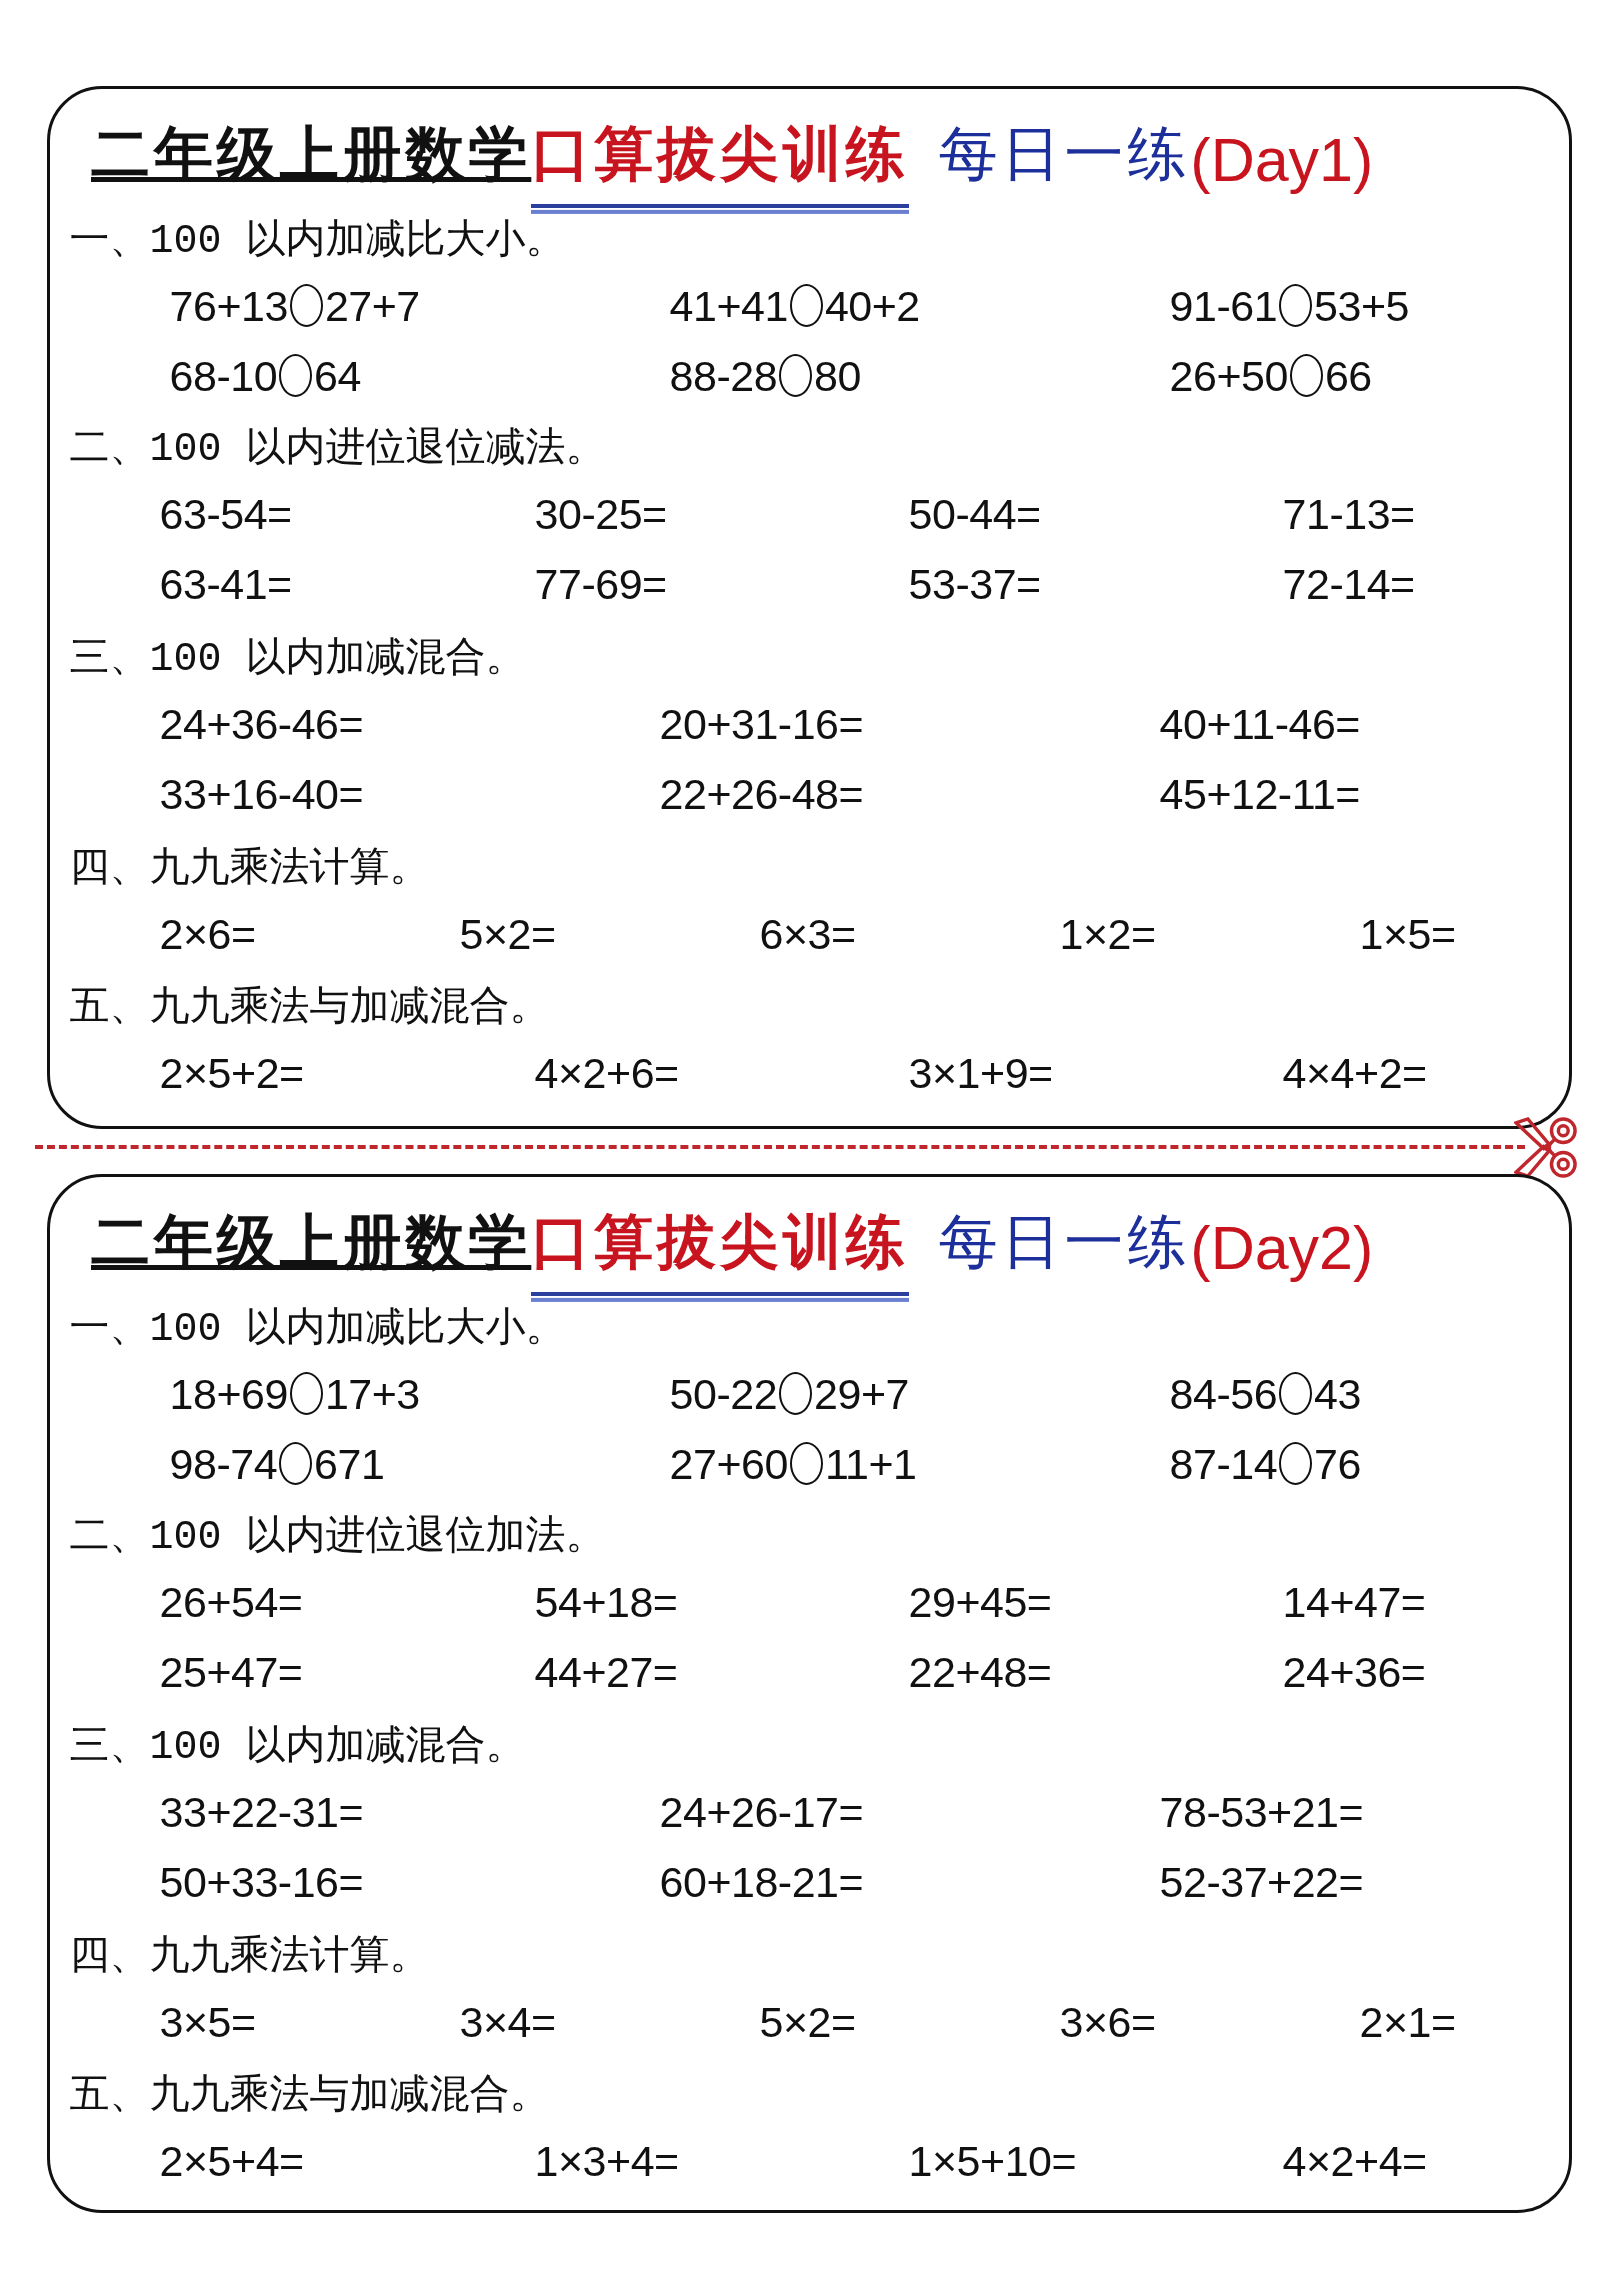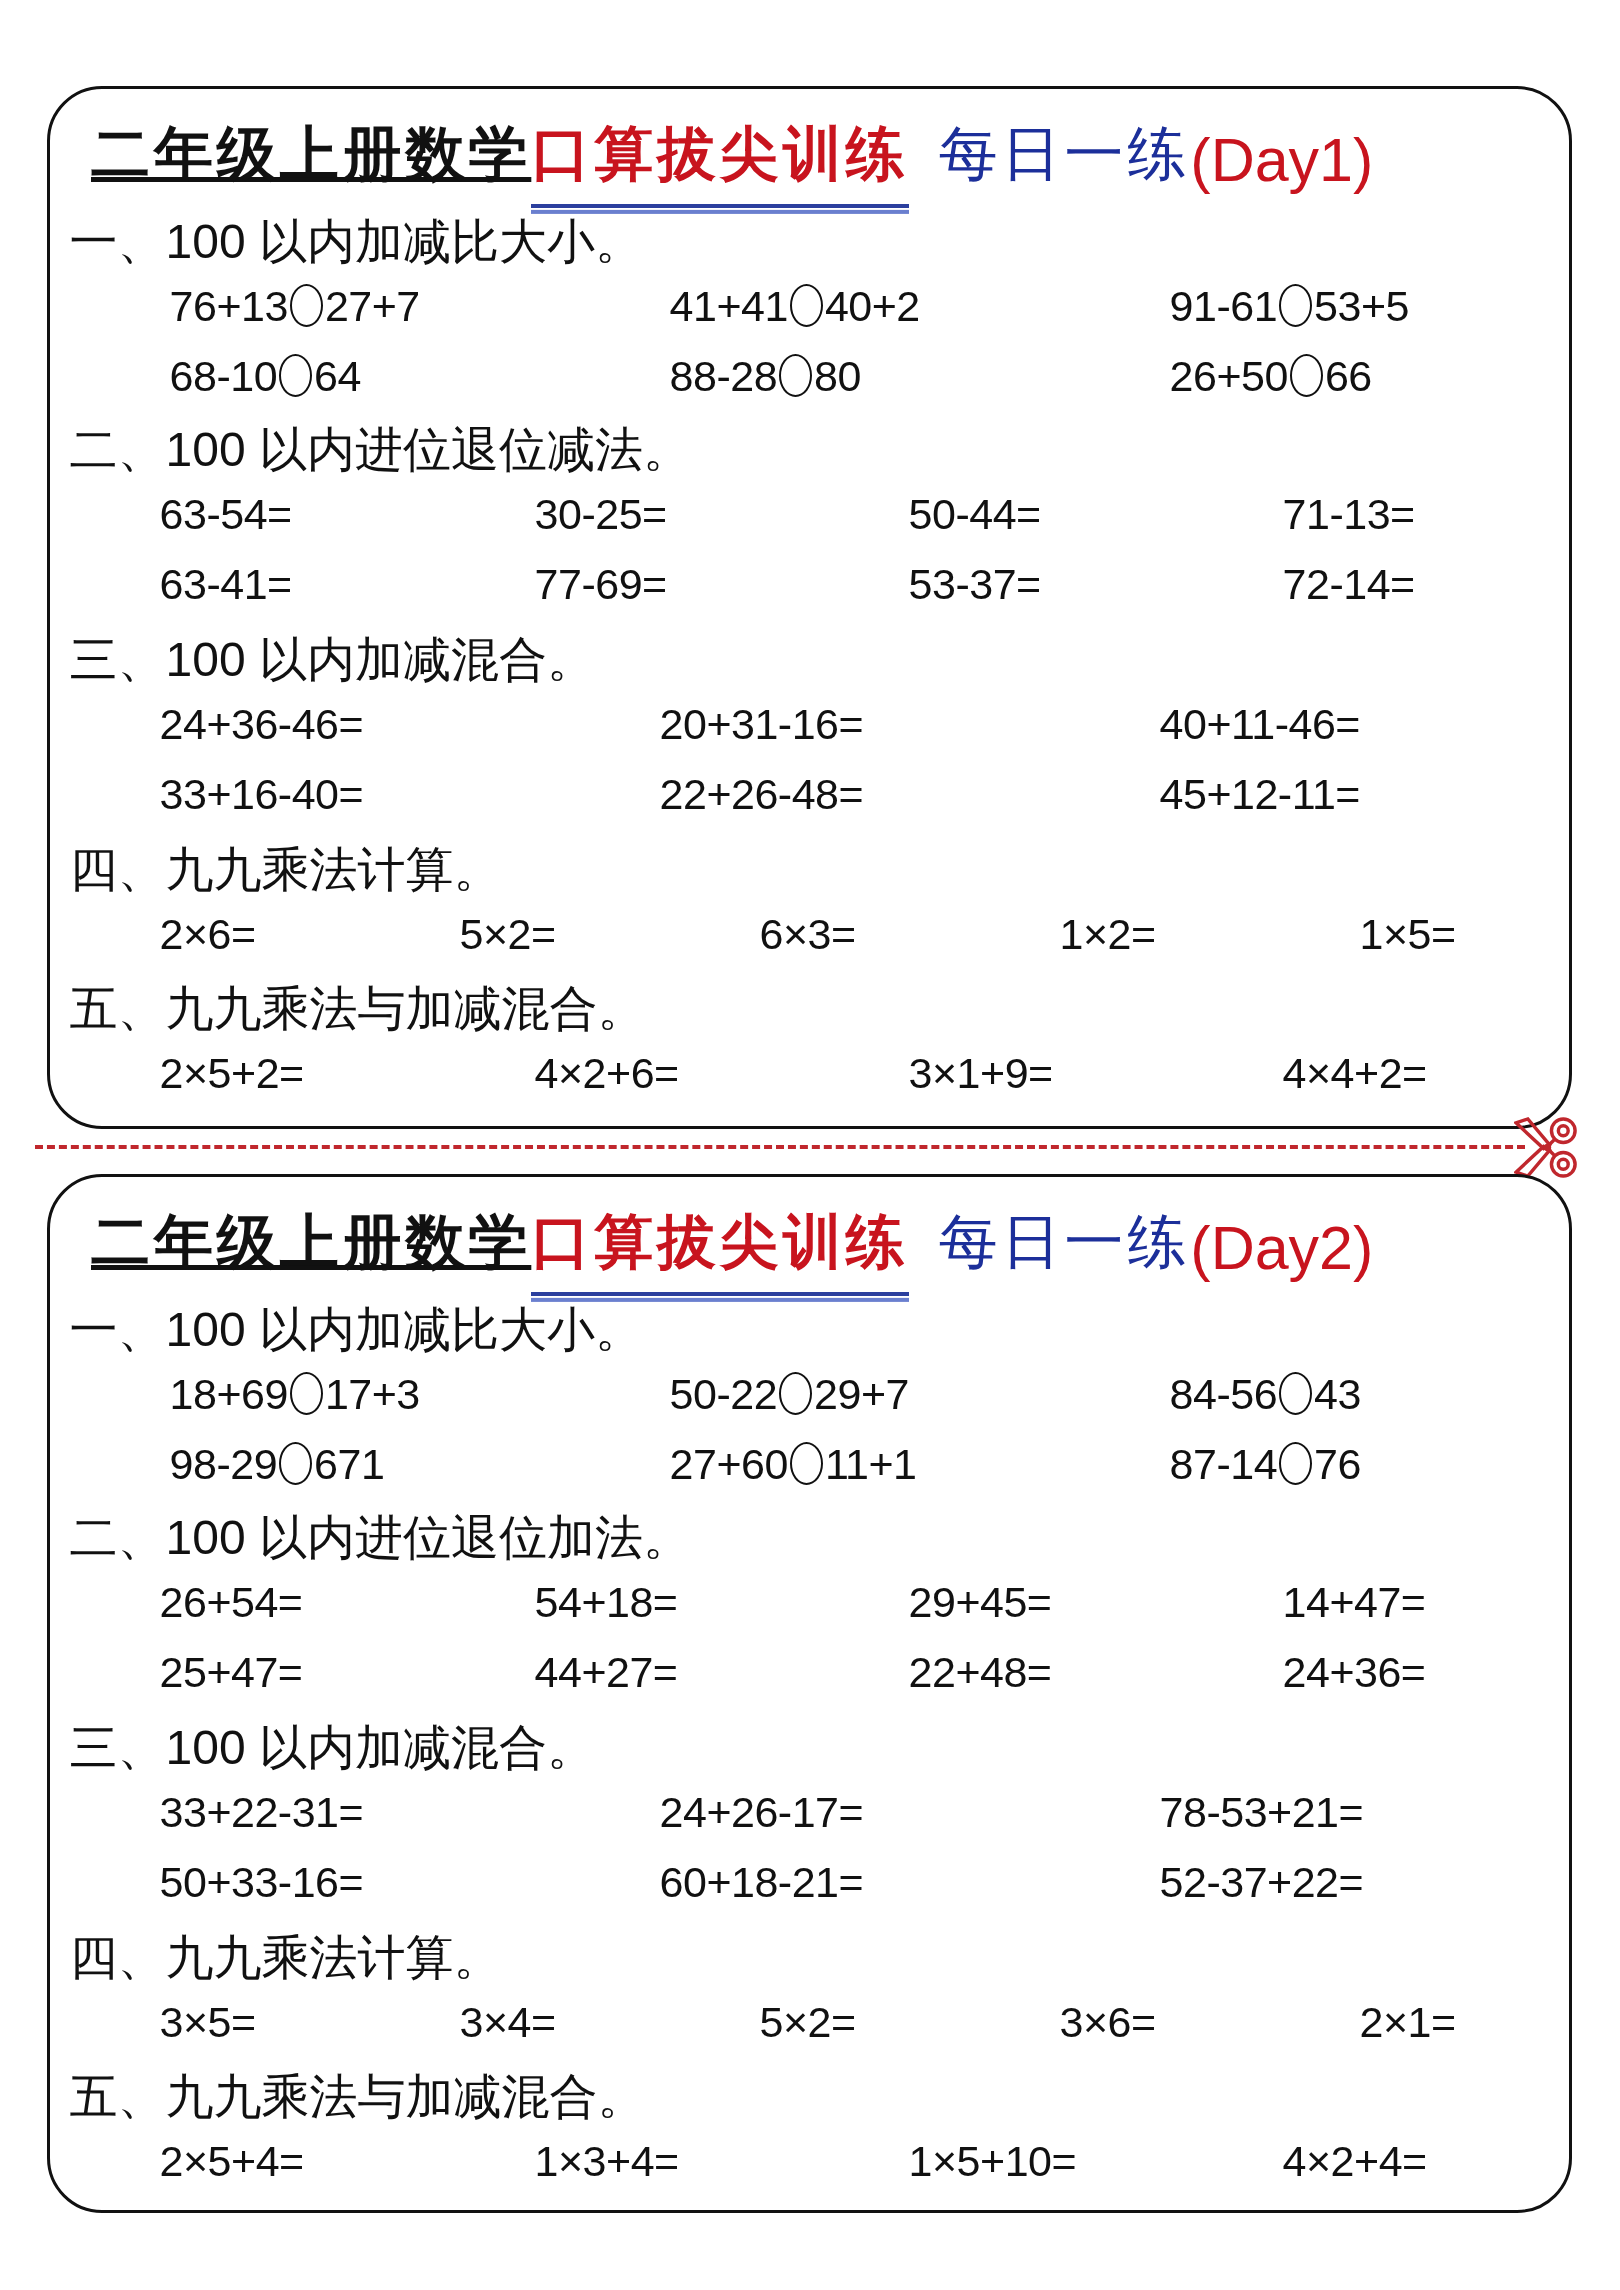--- a/index.html
+++ b/index.html
@@ -26,22 +26,22 @@
   .title .t-red { color: #c8141e; position: relative; }
   .title .t-red::after {
     content: ""; position: absolute; left: 0; right: 0; bottom: -13.7px;
     height: 3.9px; background: #2b3f9e; box-shadow: 0 5.9px 0 #6a7fcf;
   }
   .title .t-blue { color: #1c2f9a; font-family: "DejaVu Sans", sans-serif; font-weight: normal; margin-left: 30px; }
   .title .t-day { color: #c8141e; font-family: "Liberation Sans", sans-serif; font-weight: normal; letter-spacing: 0; font-size: 61px; }
 
   .section { position: absolute; left: 19.6px; right: 19.6px; }
   .heading {
-    font-size: 48px; height: 59px; line-height: 59px; white-space: nowrap;
-    font-family: Liberation Sans, sans-serif;
+    font-size: 40px; height: 59px; line-height: 59px; white-space: nowrap;
+    font-family: Liberation Mono, monospace;
   }
   .row { position: relative; height: 70px; }
   .item {
     position: absolute; top: 0; height: 70px; line-height: 70px;
     font-family: Liberation Sans, sans-serif; font-size: 43px; white-space: nowrap;
     letter-spacing: -0.5px;
   }
   .circle {
     display: inline-block; width: 33px; height: 43px; border: 2.9px solid #111;
     border-radius: 50%; vertical-align: -5.9px; margin: 0 2px; box-sizing: border-box;
@@ -153,21 +153,21 @@
   </div>
 
   <div class="section" style="top:123px;">
     <div class="heading">一、100 以内加减比大小。</div>
     <div class="row">
       <div class="item" style="left:100px"><span>18+69</span><span class="circle"></span><span>17+3</span></div>
       <div class="item" style="left:600px"><span>50-22</span><span class="circle"></span><span>29+7</span></div>
       <div class="item" style="left:1100px"><span>84-56</span><span class="circle"></span><span>43</span></div>
     </div>
     <div class="row">
-      <div class="item" style="left:100px"><span>98-29</span><span class="circle"></span><span>671</span></div>
+      <div class="item" style="left:100px"><span>98-74</span><span class="circle"></span><span>671</span></div>
       <div class="item" style="left:600px"><span>27+60</span><span class="circle"></span><span>11+1</span></div>
       <div class="item" style="left:1100px"><span>87-14</span><span class="circle"></span><span>76</span></div>
     </div>
   </div>
 
   <div class="section" style="top:331px;">
     <div class="heading">二、100 以内进位退位加法。</div>
     <div class="row">
       <div class="item" style="left:90px">26+54=</div>
       <div class="item" style="left:465px">54+18=</div>

